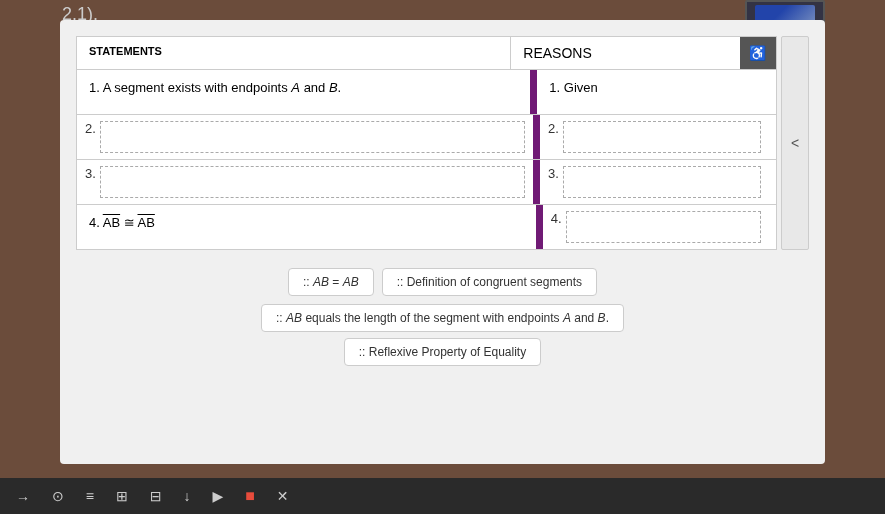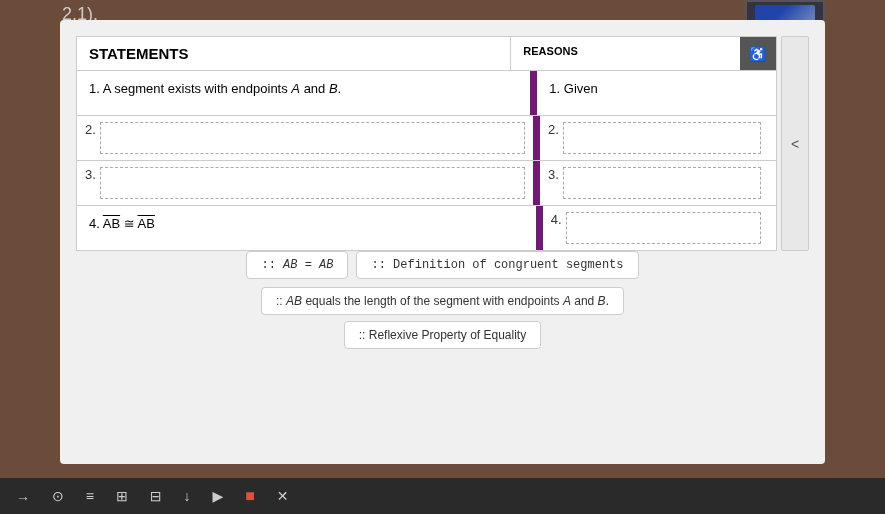--- a/index.html
+++ b/index.html
@@ -31,29 +31,29 @@
     .proof-header {
       display: flex;
       background: white;
       border-bottom: 1px solid #ccc;
     }
 
     .proof-header .statements-col {
       flex: 2;
       padding: 8px 12px;
       font-weight: bold;
-      font-size: 15px;
+      font-size: 11px;
       border-right: 1px solid #ccc;
     }
 
     .proof-header .reasons-col {
       flex: 1;
       padding: 8px 12px;
-      font-weight: bold;
-      font-size: 11px;
+      font-weight: normal;
+      font-size: 14px;
     }
 
     .proof-header .icon-col {
       width: 36px;
       background: #555;
       display: flex;
       align-items: center;
       justify-content: center;
       color: white;
       font-size: 14px;
@@ -115,25 +115,25 @@
       align-items: center;
       justify-content: center;
       background: #e8e8e8;
       border-left: 1px solid #ccc;
       cursor: pointer;
       font-size: 14px;
       color: #555;
     }
 
     .answer-chips {
+      margin-top: 18px;
       display: flex;
       flex-wrap: wrap;
       gap: 8px;
       justify-content: center;
-      font-family: Liberation Mono, monospace;
     }
 
     .chip {
       background: white;
       border: 1px solid #ccc;
       border-radius: 4px;
       padding: 6px 14px;
       font-size: 12px;
       cursor: pointer;
       color: #333;

